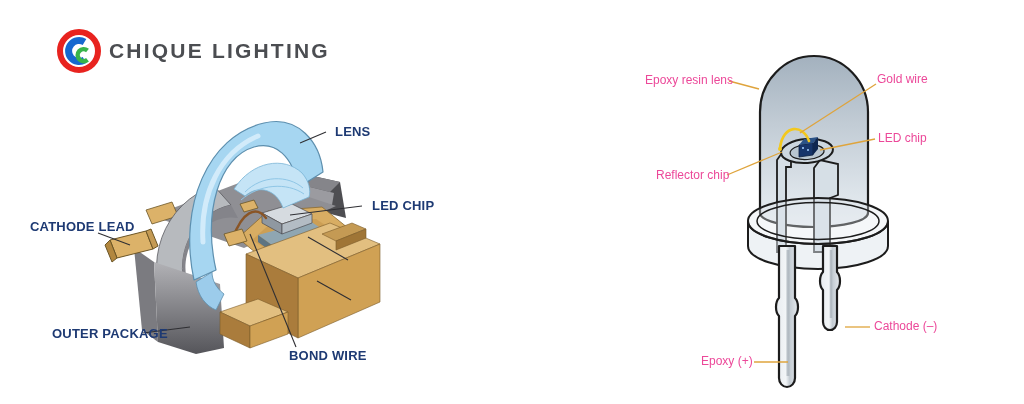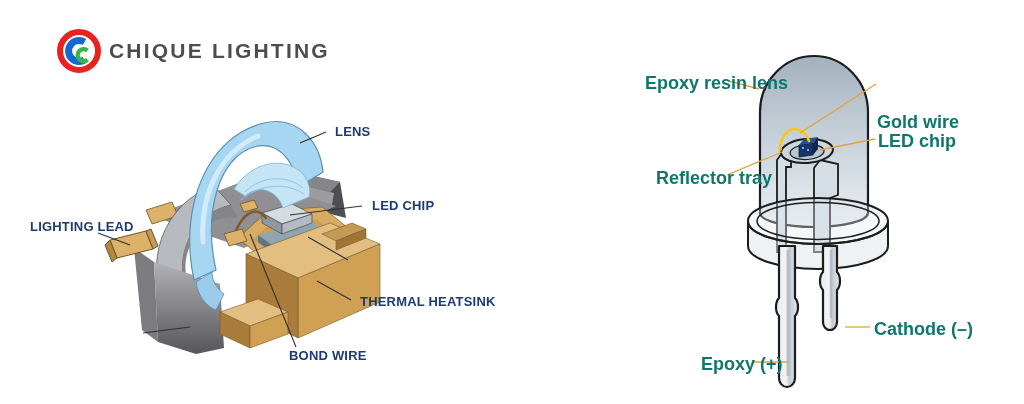--- a/index.html
+++ b/index.html
@@ -5,21 +5,21 @@
   html,body{margin:0;padding:0;background:#ffffff;}
   #canvas{position:relative;width:1024px;height:404px;background:#ffffff;overflow:hidden;
           font-family:"Liberation Sans",sans-serif;}
   
   #logo{position:absolute;left:56px;top:28px;display:flex;align-items:center;}
   #brand-text{position:absolute;left:109px;top:39px;font-size:21px;font-weight:bold;
               letter-spacing:2.2px;color:#4b4d51;white-space:nowrap;}
   
   .lbl-left{position:absolute;font-size:13px;font-weight:bold;color:#1e3a73;
             letter-spacing:.2px;white-space:nowrap;margin-left:6px;}
-  .lbl-right{position:absolute;font-size:18px;font-weight:bold;color:#0f766e;
+  .lbl-right{position:absolute;font-size:12px;font-weight:normal;color:#ec4899;
              white-space:nowrap;}
   #art{position:absolute;left:0;top:0;}
 </style>
 </head>
 <body>
 
 <div id="canvas">
 
   <div id="logo">
     <svg width="46" height="46" viewBox="0 0 46 46">
@@ -178,24 +178,24 @@
         <line x1="875" y1="139" x2="820" y2="150"></line>
         <line x1="727" y1="175" x2="782" y2="152"></line>
         <line x1="845" y1="327" x2="870" y2="327"></line>
         <line x1="754" y1="362" x2="788" y2="362"></line>
       </g>
     </g>
   </svg>
 
   <div class="lbl-left" style="left:329px;top:124px;">LENS</div>
   <div class="lbl-left" style="left:366px;top:198px;">LED CHIP</div>
-  <div class="lbl-left" style="left:24px;top:219px;">LIGHTING LEAD</div>
-  <div class="lbl-left" style="left:354px;top:294px;">THERMAL HEATSINK</div>
+  <div class="lbl-left" style="left:24px;top:219px;">CATHODE LEAD</div>
+  <div class="lbl-left" style="left:46px;top:326px;">OUTER PACKAGE</div>
   <div class="lbl-left" style="left:271px;top:348px;padding-left:12px;">BOND WIRE</div>
 
   <div class="lbl-right" style="left:645px;top:73px;">Epoxy resin lens</div>
-  <div class="lbl-right" style="left:877px;top:72px;margin-top:40px;">Gold wire</div>
+  <div class="lbl-right" style="left:877px;top:72px;">Gold wire</div>
   <div class="lbl-right" style="left:878px;top:131px;">LED chip</div>
-  <div class="lbl-right" style="left:656px;top:168px;">Reflector tray</div>
+  <div class="lbl-right" style="left:656px;top:168px;">Reflector chip</div>
   <div class="lbl-right" style="left:874px;top:319px;text-align:right;">Cathode (–)</div>
   <div class="lbl-right" style="left:701px;top:354px;">Epoxy (+)</div>
 
 </div>
 
 </body></html>

